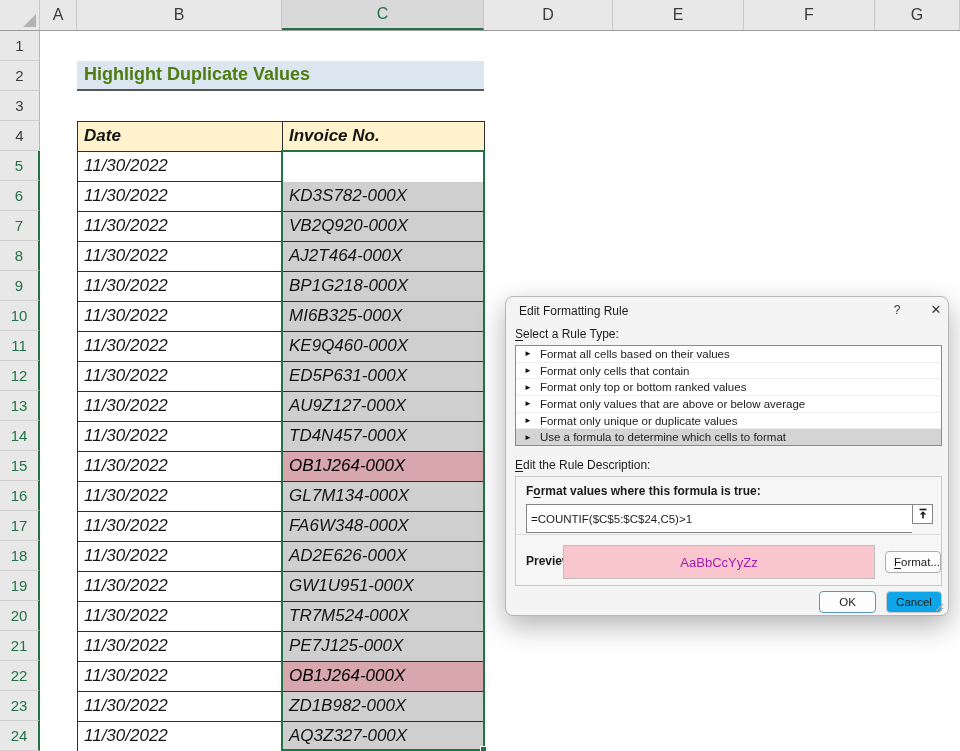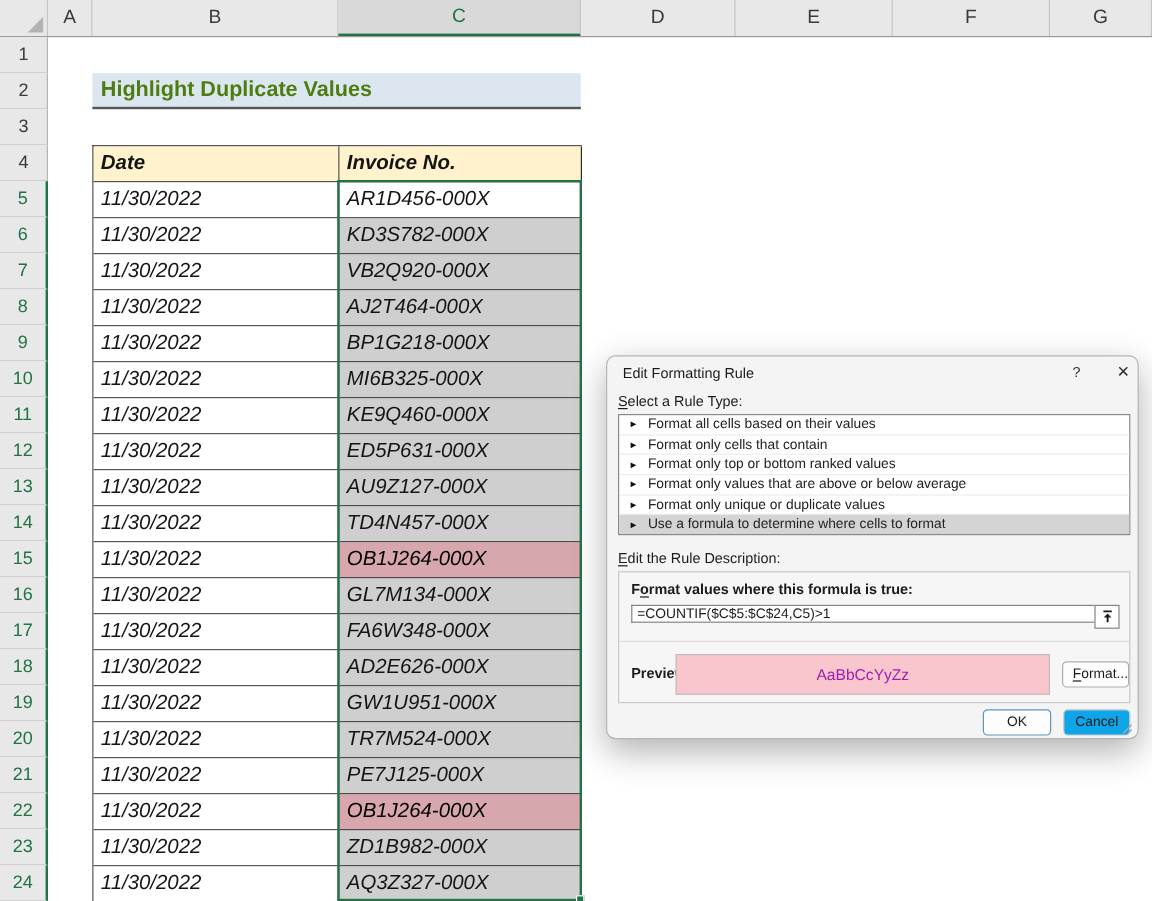--- a/index.html
+++ b/index.html
@@ -64,21 +64,21 @@
   .rule-item { flex:1; display:flex; align-items:center; padding-left:8px;
                font-size:11.5px; color:#222; border-bottom:1px solid #ededed; }
   .rule-item:last-child { border-bottom:none; }
   .rule-item.sel { background:#d4d4d4; }
   .rule-arrow { font-size:8px; margin-right:8px; color:#111; }
 
   .group-box { position:absolute; left:9px; top:179px; width:427px; height:110px;
                border:1px solid #c9c9c9; background:#f6f6f6; }
   .gb-label { position:absolute; left:10px; top:7px; font-weight:bold; font-size:12px; }
   .formula-row { position:absolute; left:10px; top:27px; width:407px; height:20px; display:flex; }
-  .formula-input { flex:1; height:15px; border:1px solid #848484; border-right:none; background:#fff;
+  .formula-input { flex:1; height:29px; border:1px solid #848484; border-right:none; background:#fff;
                    font-family:"Liberation Sans", sans-serif; font-size:11.5px; padding:0 4px; color:#1b1b1b; }
   .picker-btn { width:21px; height:20px; border:1px solid #848484; background:#fff;
                 display:flex; align-items:center; justify-content:center; cursor:default; }
   .gb-sep { position:absolute; left:0; top:57px; width:100%; height:1px; background:#dcdcdc; }
   .preview-label { position:absolute; left:10px; top:77px; font-weight:bold; font-size:12px; }
   .preview-swatch { position:absolute; left:47px; top:68px; width:312px; height:34px;
                     background:#f9c6cd; border:1px solid #bfbfbf;
                     display:flex; align-items:center; justify-content:center;
                     font-size:13px; color:#a21caf; }
   .format-btn { position:absolute; left:369px; top:74px; width:56px; height:22px;
@@ -140,21 +140,20 @@
   <div class="title-cell">Highlight Duplicate Values</div>
 
   <div class="xtable">
     <div class="xrow">
       <div class="cell c-date hdr">Date</div>
       <div class="cell c-inv hdr">Invoice No.</div>
     </div>
     <div id="table-body">
         <div class="xrow">
           <div class="cell c-date">11/30/2022</div>
-          <div class="cell c-inv active">AR1D456-000X</div>
         </div>
         <div class="xrow">
           <div class="cell c-date">11/30/2022</div>
           <div class="cell c-inv selected">KD3S782-000X</div>
         </div>
         <div class="xrow">
           <div class="cell c-date">11/30/2022</div>
           <div class="cell c-inv selected">VB2Q920-000X</div>
         </div>
         <div class="xrow">
@@ -257,21 +256,21 @@
         <div class="rule-item">
           <span class="rule-arrow">►</span>
           <span>Format only values that are above or below average</span>
         </div>
         <div class="rule-item">
           <span class="rule-arrow">►</span>
           <span>Format only unique or duplicate values</span>
         </div>
         <div class="rule-item sel">
           <span class="rule-arrow">►</span>
-          <span>Use a formula to determine where cells to format</span>
+          <span>Use a formula to determine which cells to format</span>
         </div>
       </div>
 
     <div class="dlg-label" style="top:161px;"><span></span><span class="accel">E</span><span>dit the Rule Description:</span></div>
 
     <div class="group-box">
       <div class="gb-label"><span>F</span><span class="accel">o</span><span>rmat values where this formula is true:</span></div>
       <div class="formula-row">
         <input class="formula-input" type="text" value="=COUNTIF($C$5:$C$24,C5)&gt;1" style="">
         <div class="picker-btn">

